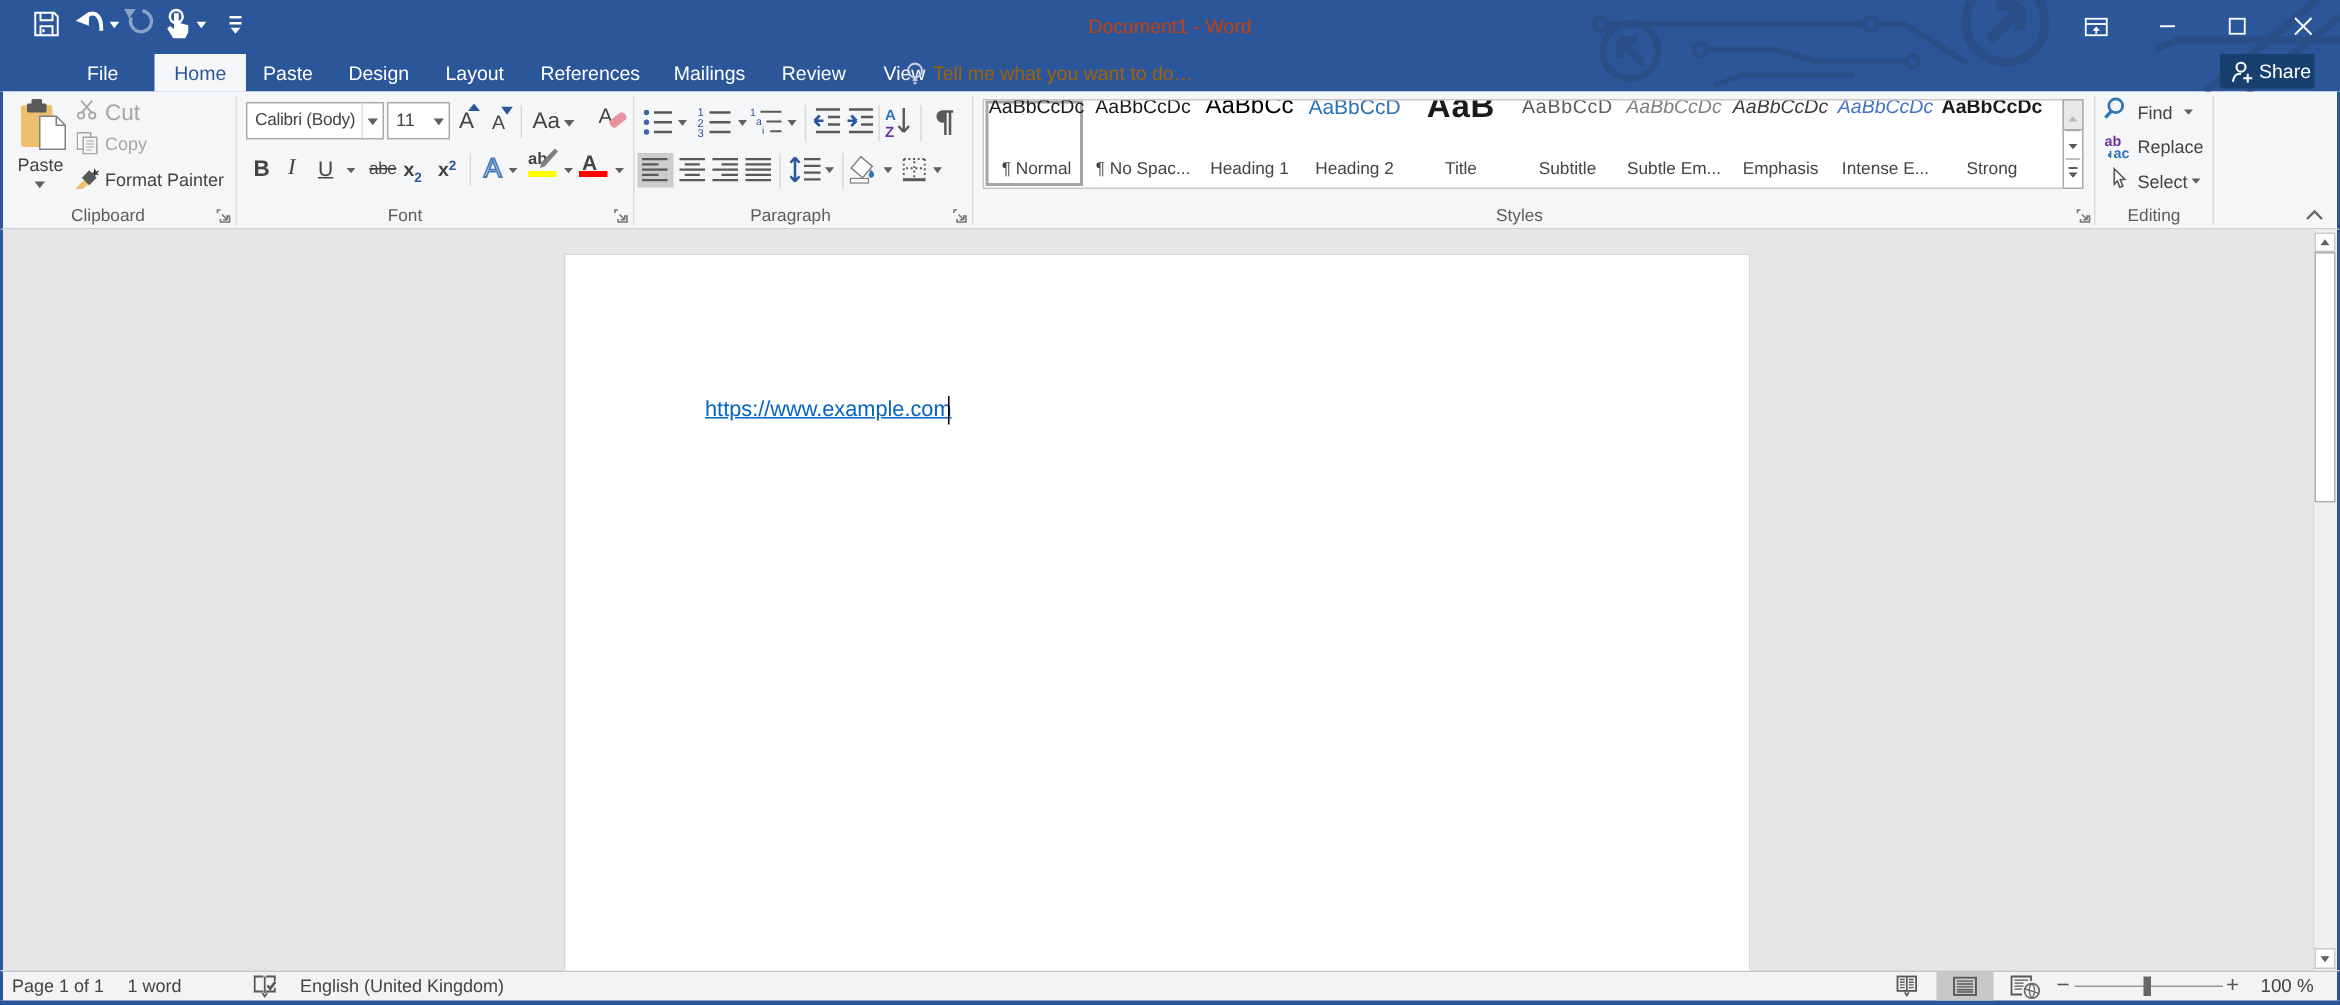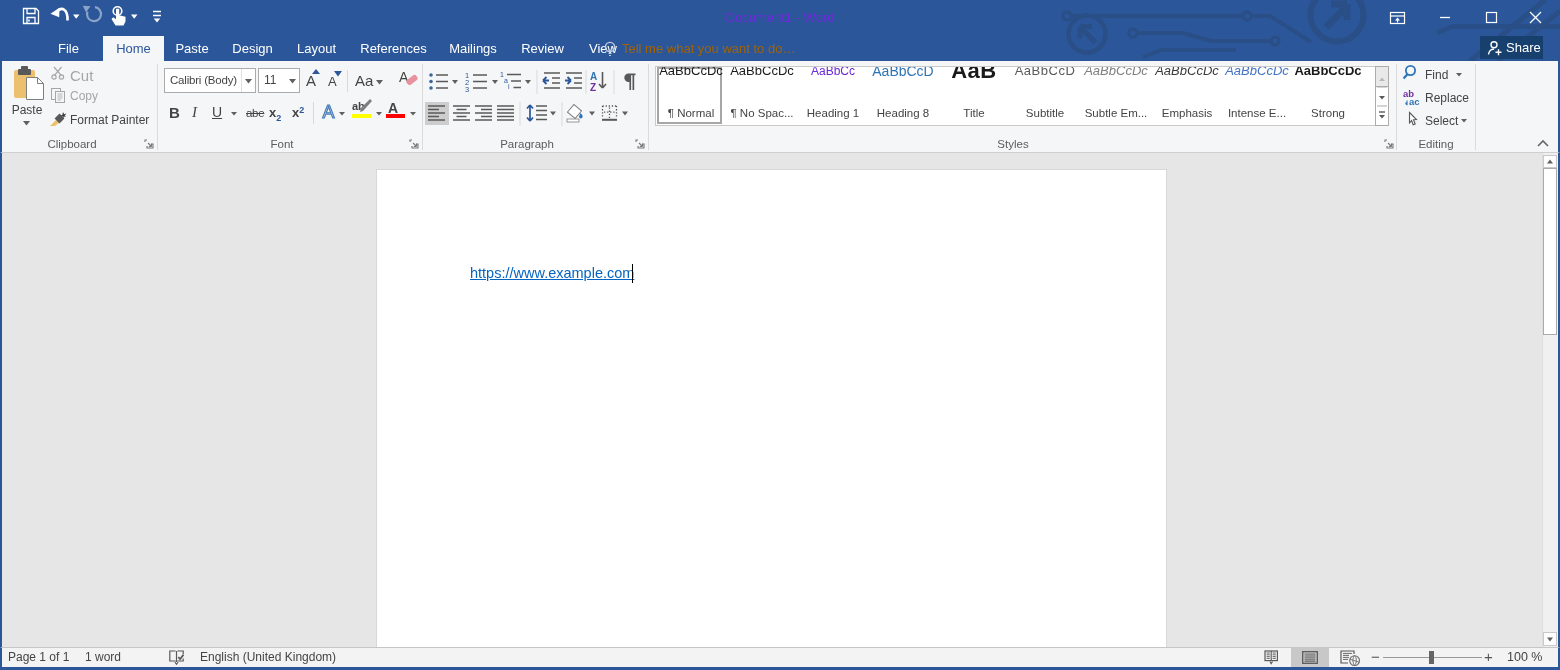--- a/index.html
+++ b/index.html
@@ -8,21 +8,21 @@
 .abs { position:absolute; }
 
 #titlebar { left:0; top:0; width:1560px; height:36px; background:#2B579A; }
 #tabrow { left:0; top:36px; width:1560px; height:25px; background:#2B579A; }
 #ribbon { left:0; top:61px; width:1560px; height:92px; background:#F5F6F7; border-bottom:1px solid #CFCFCF; border-left:2px solid #2B579A; border-right:2px solid #2B579A;}
 #canvas { left:0; top:153px; width:1560px; height:494px; background:#E6E6E6; border-left:2px solid #2B579A; border-right:2px solid #2B579A;}
 #statusbar { left:0; top:647px; width:1560px; height:20px; background:#F3F3F3; border-top:1px solid #C6C6C6; border-left:2px solid #2B579A; border-right:2px solid #2B579A;}
 #bottomstrip { left:0; top:667px; width:1560px; height:3px; background:#2B579A; }
 .tab { position:absolute; top:36px; height:25px; line-height:25px; color:#FFFFFF; font-size:13px; text-align:center;margin-left:38px; }
 #hometab { background:#F5F6F7; color:#2B579A; }
-.ttl { color:#6d28d9; font-size:13px; }
+.ttl { color:#c2410c; font-size:13px; }
 .gsep { position:absolute; top:64px; width:1px; height:86px; background:#DBDBDB; }
 .glabel { position:absolute; top:137px; height:14px; line-height:14px; font-size:11.5px; color:#5C5C5C; text-align:center; }
 .launcher { position:absolute; top:139px; width:10px; height:10px; }
 .icon-txt { color:#444; }
 .sti { top:67px; width:68px; height:57px; overflow:hidden; text-align:center; }
 .stp { position:absolute; left:0; right:0; bottom:44px; height:18px; line-height:18px; white-space:nowrap; }
 .stl { position:absolute; left:0; right:0; bottom:5px; font-size:11.5px; color:#444; white-space:nowrap; }
 </style>
 </head>
 <body>
@@ -115,21 +115,21 @@
  <path d="M8.5 12.2 H14.5 M11.5 9.2 V15.2" stroke="#fff" stroke-width="1.4"></path>
 </svg>
 
 <div class="gsep" style="left:157px"></div>
 <div class="gsep" style="left:422px"></div>
 <div class="gsep" style="left:648px"></div>
 <div class="gsep" style="left:1396px"></div>
 <div class="gsep" style="left:1475px"></div>
 
 <div class="glabel" style="left:22px;width:100px">Clipboard</div>
-<div class="glabel" style="left:232px;width:100px">Font</div>
+<div class="glabel" style="left:220px;width:100px">Font</div>
 <div class="glabel" style="left:477px;width:100px">Paragraph</div>
 <div class="glabel" style="left:963px;width:100px">Styles</div>
 <div class="glabel" style="left:1386px;width:100px">Editing</div>
 
 <svg class="abs" style="left:13px;top:65px;width:32px;height:36px" viewBox="0 0 32 36">
  <rect x="1" y="5" width="21" height="28" rx="2" fill="#EDC06E"></rect>
  <rect x="8" y="1" width="7" height="5" rx="1" fill="#595959"></rect>
  <rect x="5" y="4" width="13" height="6" rx="1" fill="#595959"></rect>
  <path d="M13.5 12.5 H24.5 L30.5 18.5 V34.5 H13.5 Z" fill="#FFFFFF" stroke="#808080"></path>
  <path d="M24.5 12.5 V18.5 H30.5" fill="none" stroke="#808080"></path>
@@ -308,26 +308,26 @@
 
 <div class="abs sti" style="left:657px">
     <div class="stp" style="font-size:13px;color:#1a1a1a">AaBbCcDc</div>
     <div class="stl">¶ Normal</div>
   </div>
 <div class="abs sti" style="left:728px">
     <div class="stp" style="font-size:13px;color:#1a1a1a">AaBbCcDc</div>
     <div class="stl">¶ No Spac...</div>
   </div>
 <div class="abs sti" style="left:799px">
-    <div class="stp" style="font-size:12px;color:#6d28d9">AaBbCс</div>
+    <div class="stp" style="font-size:16px;color:#000000">AaBbCс</div>
     <div class="stl">Heading 1</div>
   </div>
 <div class="abs sti" style="left:869px">
     <div class="stp" style="font-size:14px;color:#2E74B5">AaBbCcD</div>
-    <div class="stl">Heading 8</div>
+    <div class="stl">Heading 2</div>
   </div>
 <div class="abs sti" style="left:940px">
     <div class="stp" style="font-size:22px;font-weight:700;color:#1a1a1a;letter-spacing:0.5px">AaB</div>
     <div class="stl">Title</div>
   </div>
 <div class="abs sti" style="left:1011px">
     <div class="stp" style="font-size:13px;color:#5A5A5A;letter-spacing:0.5px">AaBbCcD</div>
     <div class="stl">Subtitle</div>
   </div>
 <div class="abs sti" style="left:1082px">

